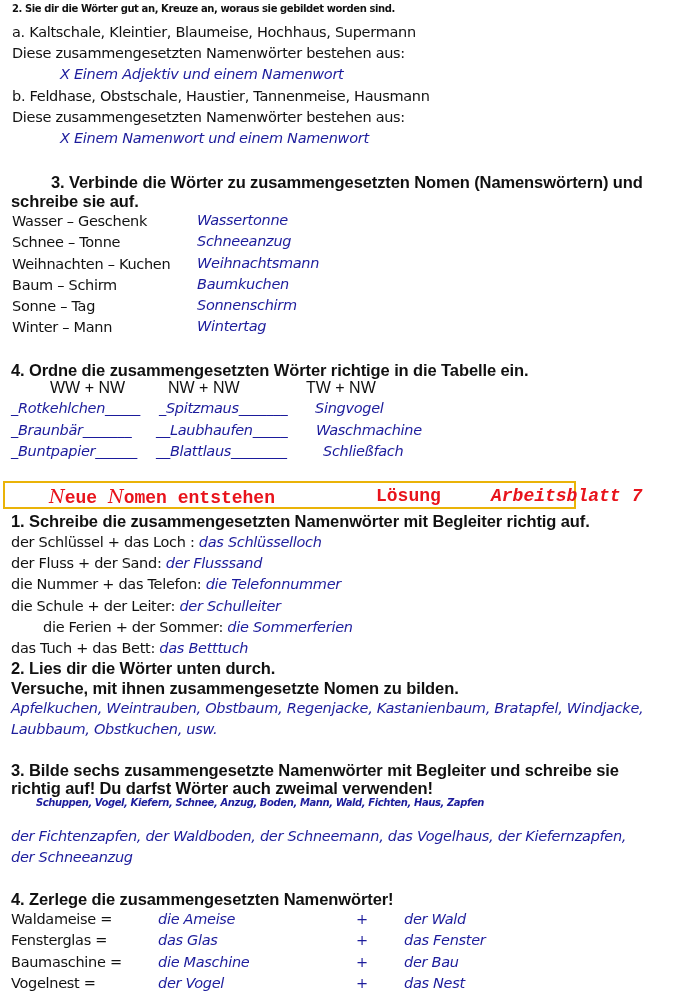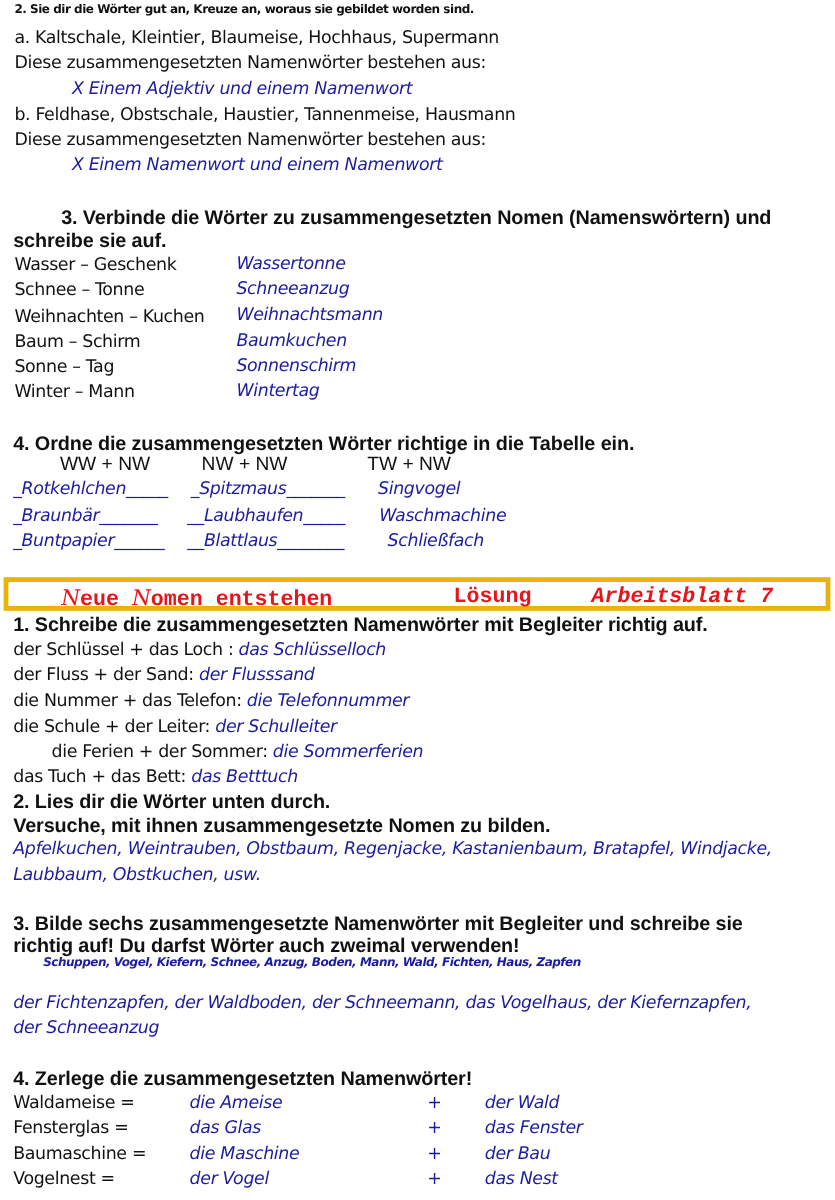--- a/index.html
+++ b/index.html
@@ -4,22 +4,22 @@
 <style>
   html, body { margin: 0; padding: 0; background: #ffffff; }
   body { width: 696px; height: 1000px; position: relative; overflow: hidden;
          font-family: "DejaVu Sans", sans-serif; color: #111; }
   .abs { position: absolute; white-space: nowrap; }
   .hand { font-family: "DejaVu Sans", sans-serif; font-size: 14.5px; letter-spacing: -0.3px; text-align: center; }
   .bold-hand { font-family: "DejaVu Sans", sans-serif; font-weight: bold; font-size: 10px; letter-spacing: -0.4px; }
   .heading { font-family: "Liberation Sans", sans-serif; font-weight: bold; font-size: 16.5px; letter-spacing: -0.1px; }
   .arial { font-family: "Liberation Sans", sans-serif; font-size: 16px; }
   .blue { color: #1c1c9c; font-style: italic; }
-  .title-box { position: absolute; left: 3px; top: 481px; width: 689px; height: 28px;
-               border: 4px solid #eab308; box-sizing: border-box; background: #fff; }
+  .title-box { position: absolute; left: 3px; top: 481px; width: 573px; height: 28px;
+               border: 2px solid #eab308; box-sizing: border-box; background: #fff; }
   .title-box span { position: absolute; top: 3px; color: #e8131b;
                font-family: "Liberation Mono", monospace; font-weight: bold; font-size: 18px; white-space: nowrap; }
   .title-box .script { font-family: "DejaVu Serif", serif; font-style: italic; font-weight: normal; }
 </style>
 </head>
 <body>
 
 <div class="abs bold-hand" style="left:12px;top:3px;">2. Sie dir die Wörter gut an, Kreuze an, woraus sie gebildet worden sind.</div>
 <div class="abs hand" style="left:12px;top:24px;">a. Kaltschale, Kleintier, Blaumeise, Hochhaus, Supermann</div>
 <div class="abs hand" style="left:12px;top:45px;">Diese zusammengesetzten Namenwörter bestehen aus:</div>

